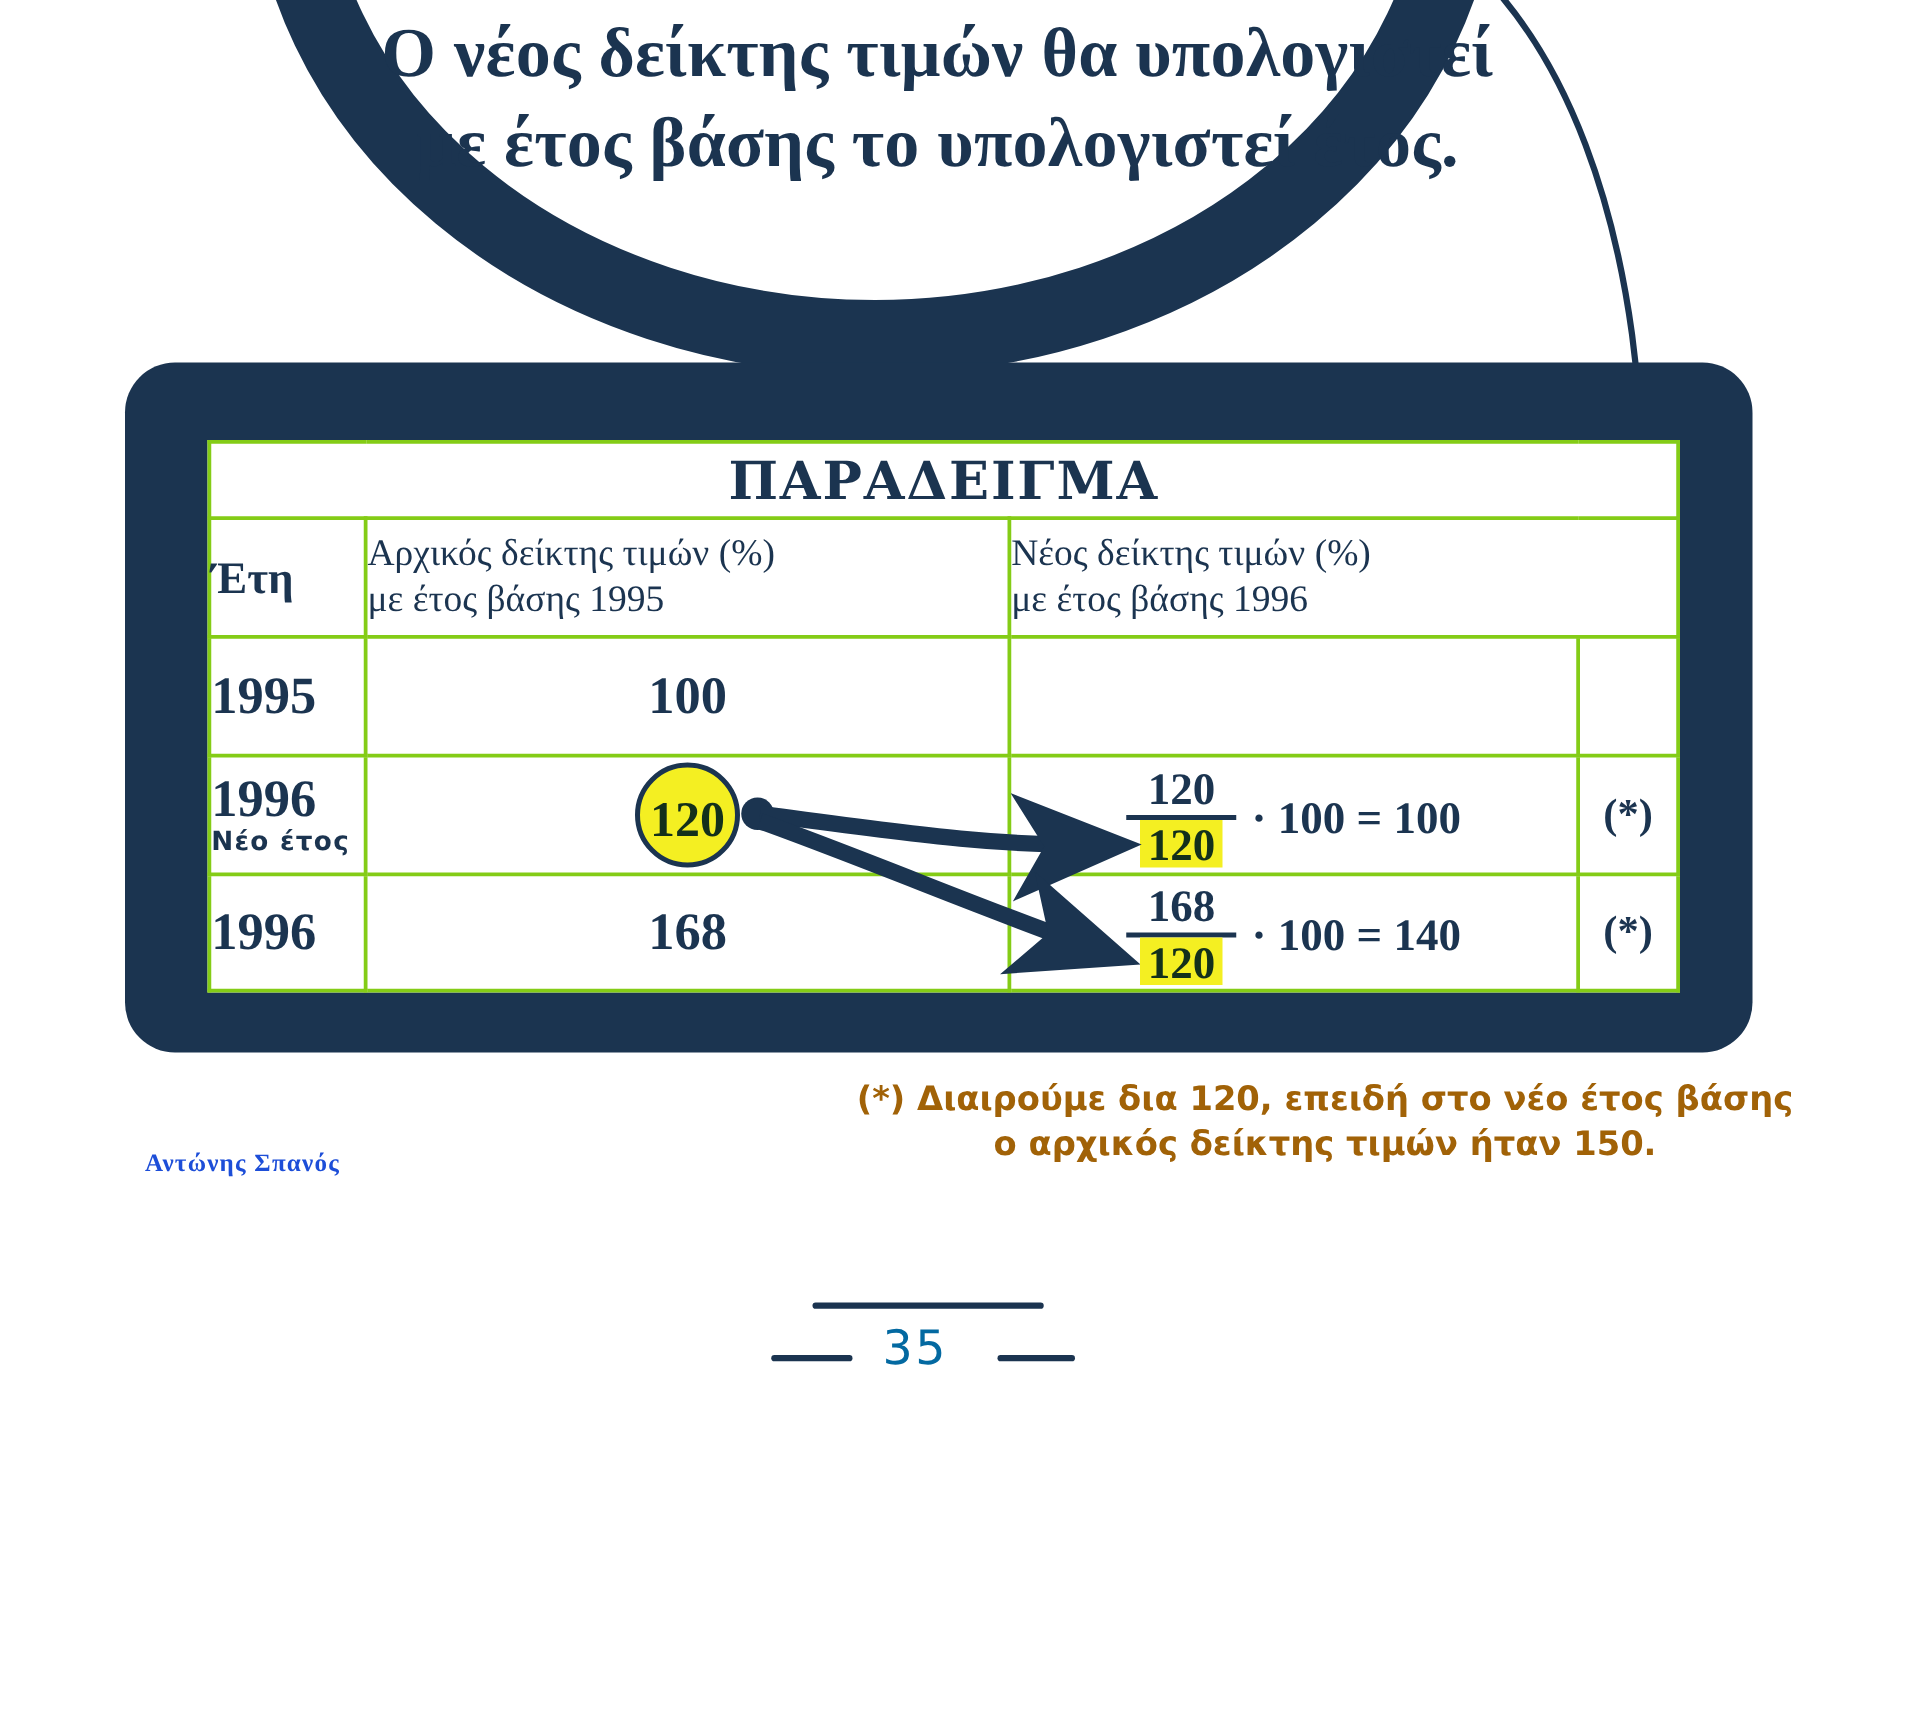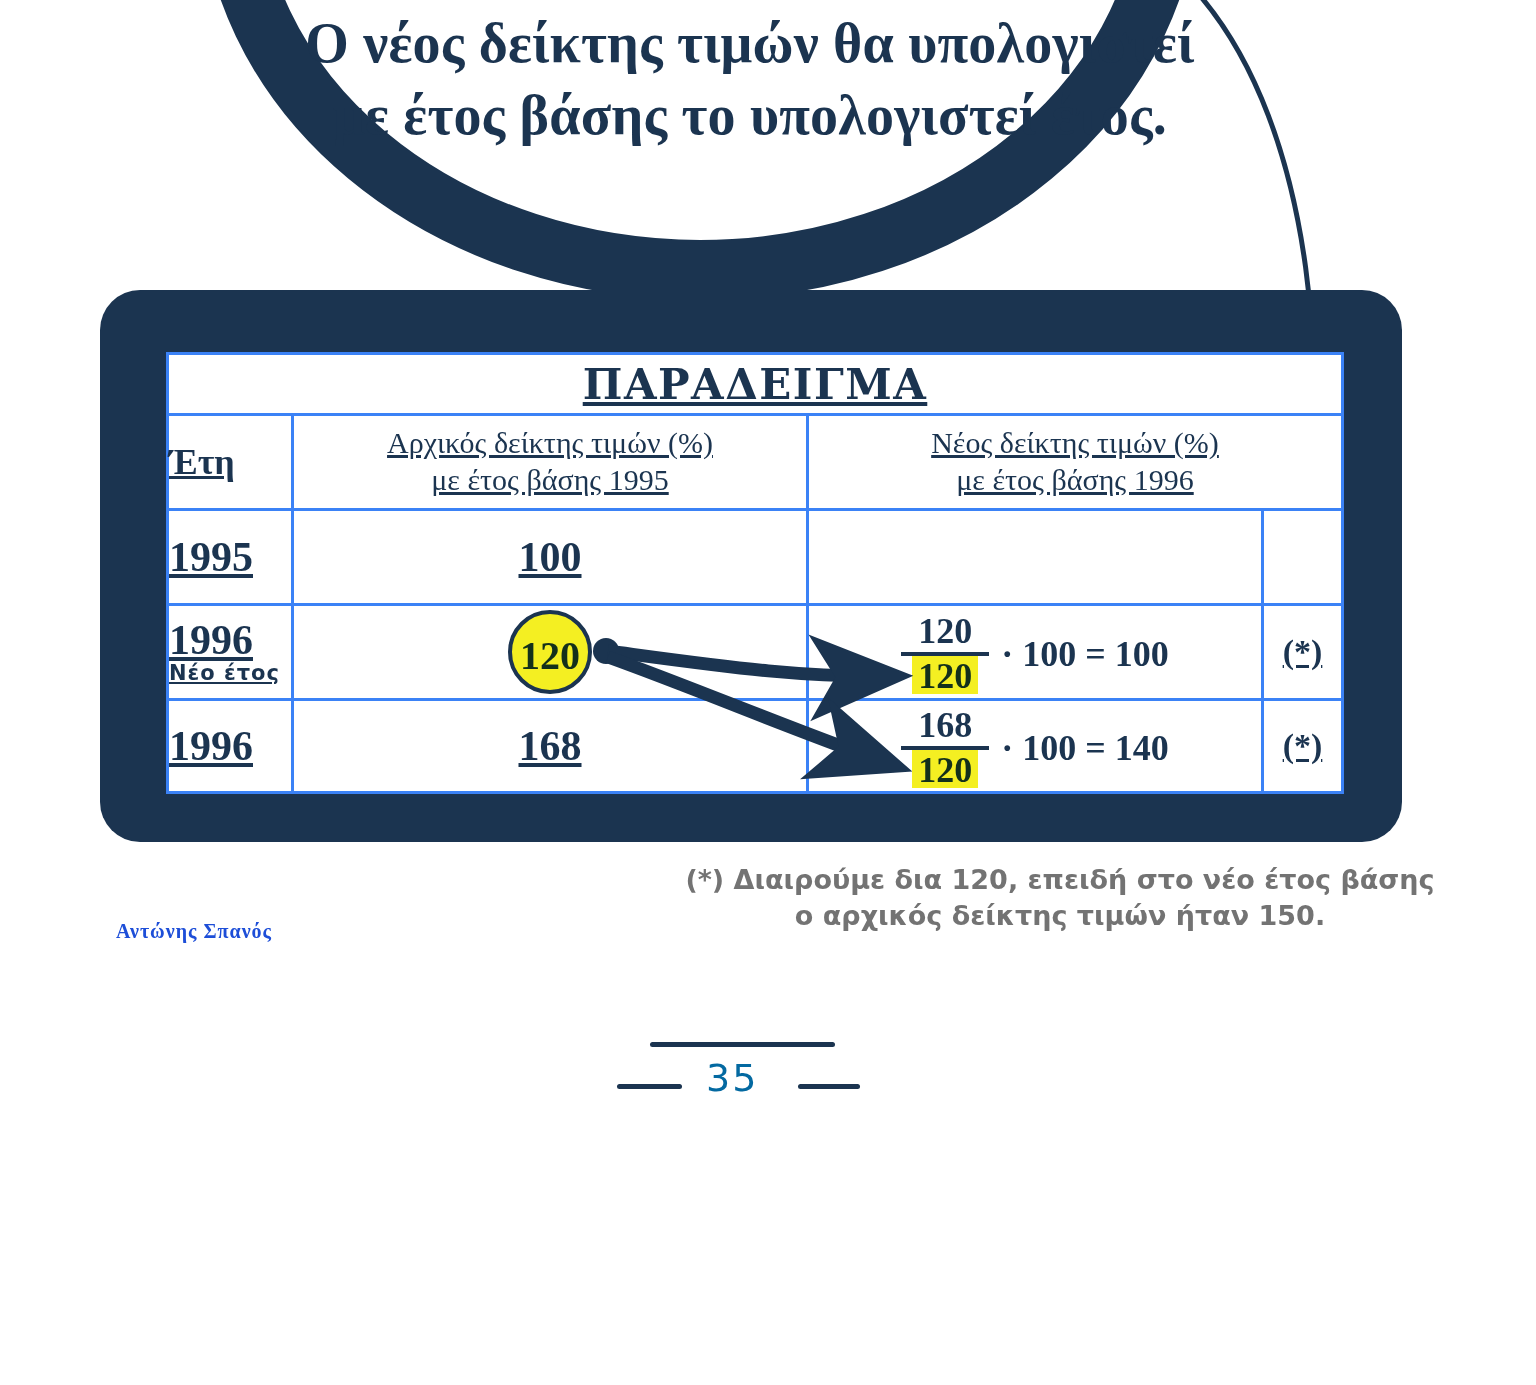--- a/index.html
+++ b/index.html
@@ -60,36 +60,34 @@
     background: #ffffff;
   }
   table.example {
     border-collapse: collapse;
     width: 1175px;
     height: 424px;
     table-layout: fixed;
     background: #ffffff;
   }
   table.example td {
-    border: 3px solid #3b82f6;
+    border: 3px solid #84cc16;
     padding: 0;
     vertical-align: middle;
     position: relative;
-    text-decoration: underline;
   }
   td.title-cell {
     text-align: center;
     font-size: 42px;
     font-weight: 700;
     letter-spacing: 1.5px;
     height: 58px;
     font-family: "DejaVu Serif", serif;
   }
   td.col-head {
-    text-align: center;
     font-size: 30px;
     line-height: 1.22;
     height: 92px;
     font-weight: 400;
   }
   td.years-head {
     text-align: left;
     padding-left: 14px;
     font-size: 36px;
     font-weight: 700;
@@ -185,21 +183,21 @@
   #footnote {
     position: absolute;
     left: 660px;
     top: 862px;
     width: 800px;
     text-align: center;
     font-family: "DejaVu Sans", sans-serif;
     font-size: 27px;
     font-weight: 700;
     line-height: 1.32;
-    color: #737373;
+    color: #a16207;
   }
   #footnote .l2 { display: block; }
 
   #author {
     position: absolute;
     left: 100px;
     top: 920px;
     font-family: "Liberation Serif", serif;
     font-size: 20px;
     font-weight: 700;

